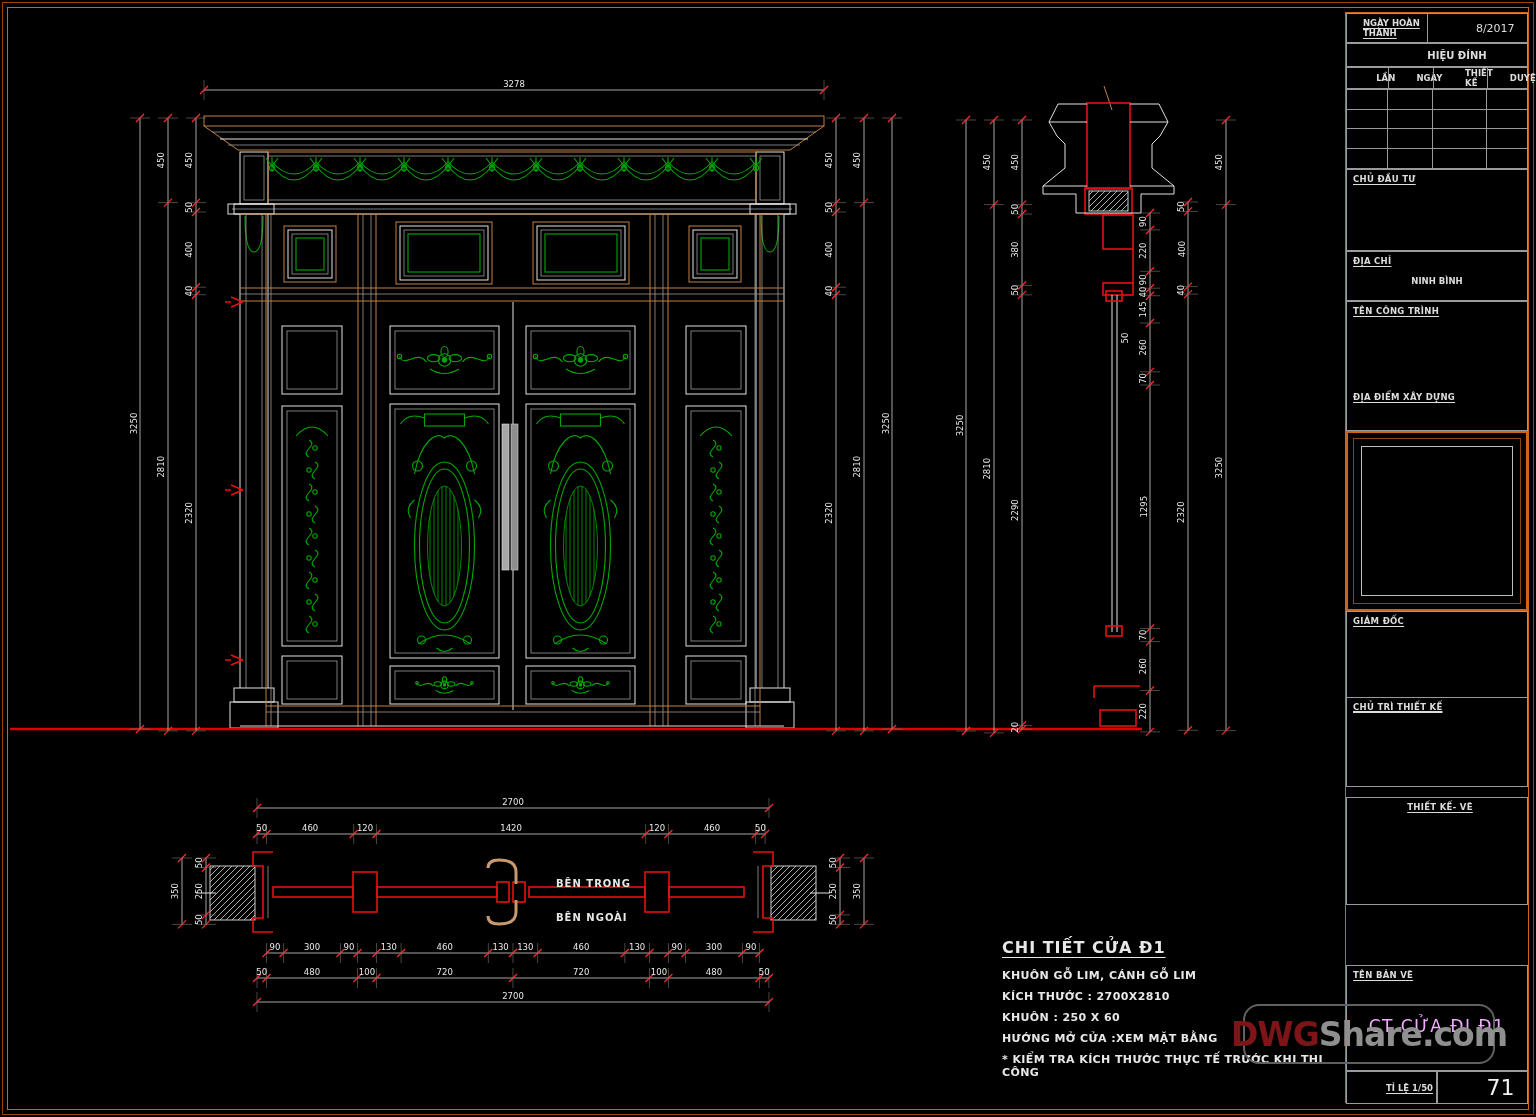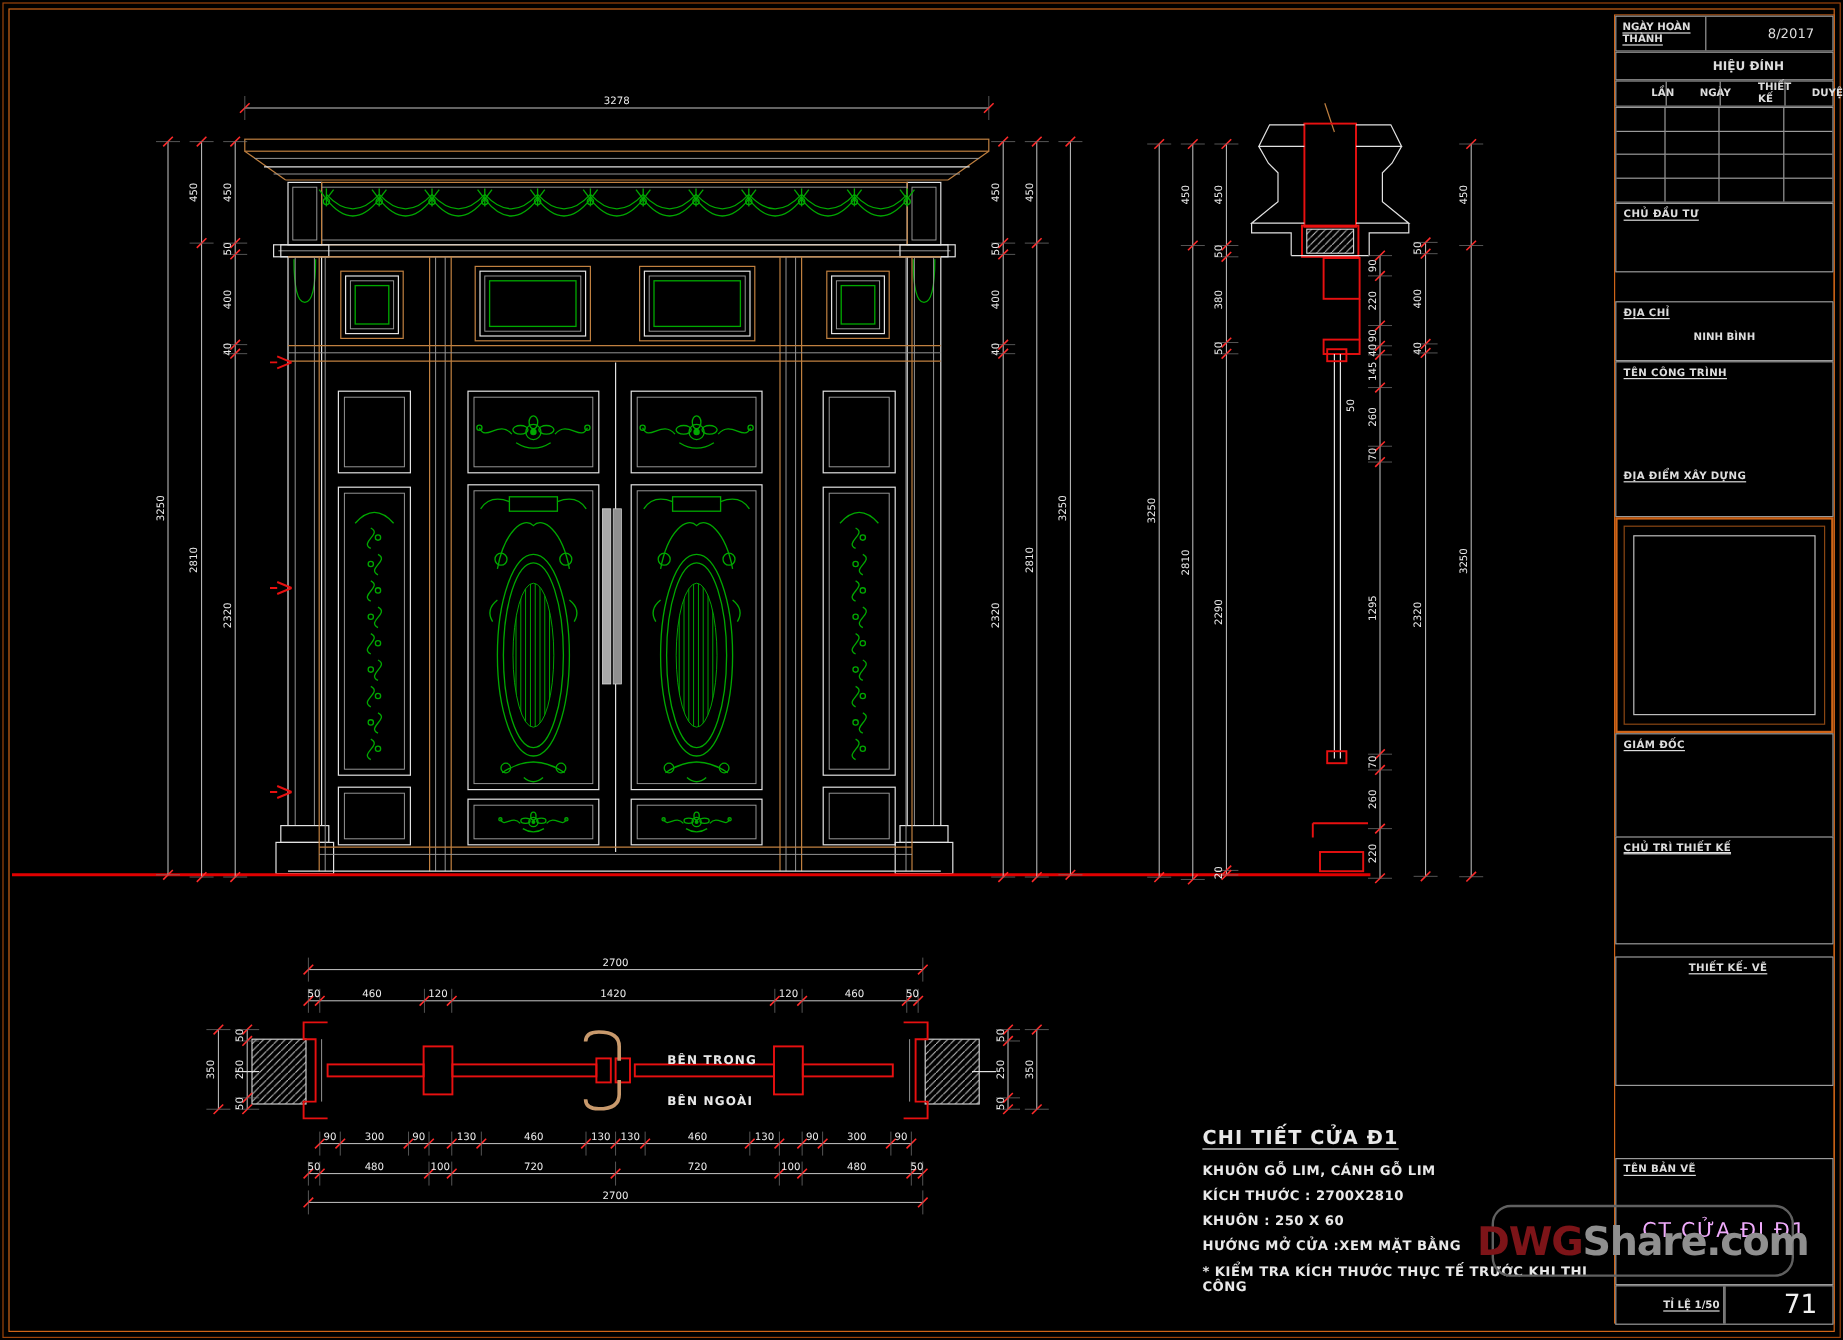--- a/index.html
+++ b/index.html
@@ -736,21 +736,21 @@
         <line x1="854" y1="858" x2="874" y2="858" class="ext"></line>
         <line x1="860" y1="928.36" x2="868" y2="920.36" class="tk"></line>
         <line x1="854" y1="924.36" x2="874" y2="924.36" class="ext"></line>
         <text x="860.5" y="891.18" class="dt" text-anchor="middle" transform="rotate(-90 860.5 891.18)">350</text>
       </g>
   </svg>
 
   <div class="tb">
     <div class="sec" style="top:0;height:30px;">
       <div class="cellrow">
-        <div style="width:55%;justify-content:flex-start;padding-left:5px;">
+        <div style="width:55%;justify-content:flex-start;padding-left:16px;">
           <span class="u">NGÀY HOÀN THÀNH</span>
         </div>
         <div style="width:45%;font-size:11px;font-weight:normal;">8/2017</div>
       </div>
     </div>
     <div class="sec" style="top:30px;height:24px;">
       <div class="center" style="font-size:10px;padding-left:40px;">HIỆU ĐÍNH</div>
     </div>
     <div class="sec" style="top:54px;height:22px;">
       <div class="cellrow">
@@ -773,21 +773,21 @@
         <div></div>
           <div></div>
           <div></div>
           <div></div>
         <div></div>
           <div></div>
           <div></div>
           <div></div>
       </div>
     </div>
-    <div class="sec" style="top:156px;height:58px;">
+    <div class="sec" style="top:156px;height:82px;">
       <span class="lab u">CHỦ ĐẦU TƯ</span>
     </div>
     <div class="sec" style="top:238px;height:50px;">
       <span class="lab u">ĐỊA CHỈ</span>
       <div style="text-align:center;margin-top:10px;">NINH BÌNH</div>
     </div>
     <div class="sec" style="top:288px;height:130px;">
       <span class="lab u">TÊN CÔNG TRÌNH</span>
       <span class="lab u" style="position:absolute;top:86px;left:0;">ĐỊA ĐIỂM XÂY DỰNG</span>
     </div>

